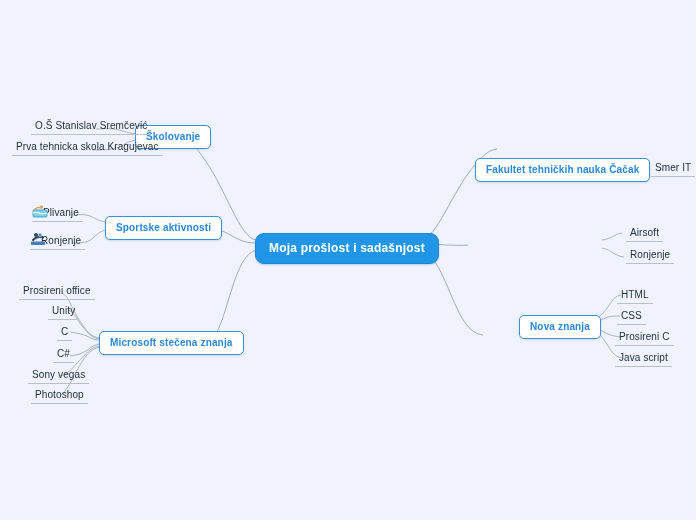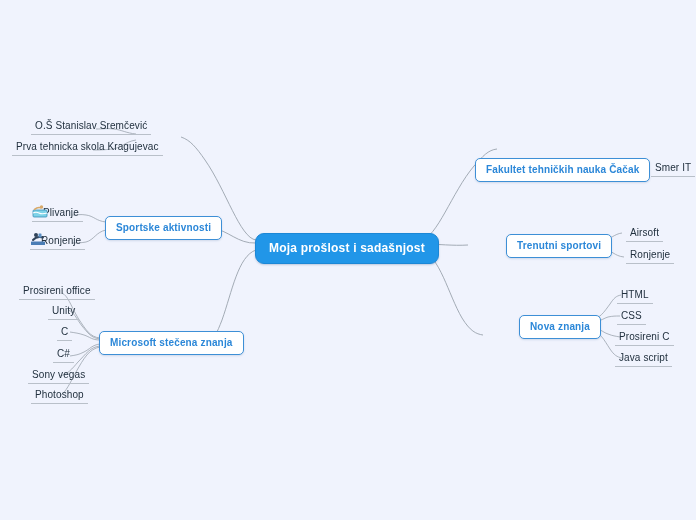--- a/index.html
+++ b/index.html
@@ -117,20 +117,21 @@
 
       <path d="M 590 320 C 600 319 604 312 610 304 C 614 298 616 296 621 295"></path>
       <path d="M 590 322 C 600 322 602 319 608 317 C 613 316 615 316 620 316"></path>
       <path d="M 590 327 C 600 328 602 332 608 334 C 613 336 615 336 620 337"></path>
       <path d="M 590 330 C 600 331 604 340 610 349 C 614 355 617 357 622 358"></path>
     </g>
   </svg>
 
   <div class="node root" style="left:255px; top:233px;">Moja prošlost i sadašnjost</div>
 
+  <div class="node branch" style="left:135px; top:125px;">Školovanje</div>
 
   <div class="node leaf" style="left:31px; top:119px;">O.Š Stanislav Sremčević</div>
   <div class="node branch" style="left:105px; top:216px;">Sportske aktivnosti</div>
 
   <div class="node leaf" style="left:12px; top:140px;">Prva tehnicka skola Kragujevac</div>
 
   <div class="node leaf with-icon" style="left:32px; top:206px;">
     <span class="leaf-icon">
       <svg viewBox="0 0 16 15" width="16" height="15" xmlns="http://www.w3.org/2000/svg">
         <rect x="1" y="7" width="14" height="7" rx="1" fill="#7fd3e8" stroke="#3b8fb8" stroke-width="0.8"></rect>
@@ -160,21 +161,20 @@
   <div class="node leaf" style="left:48px; top:304px;text-align:center;">Unity</div>
   <div class="node leaf" style="left:57px; top:325px;">C</div>
   <div class="node leaf" style="left:53px; top:347px;">C#</div>
   <div class="node leaf" style="left:28px; top:368px;">Sony vegas</div>
   <div class="node leaf" style="left:31px; top:388px;">Photoshop</div>
 
   <div class="node branch" style="left:475px; top:158px;">Fakultet tehničkih nauka Čačak</div>
 
   <div class="node leaf" style="left:651px; top:161px;">Smer IT</div>
 
-  <div class="node branch" style="left:506px; top:234px;">Trenutni sportovi</div>
 
   <div class="node leaf" style="left:626px; top:226px;text-align:center;">Airsoft</div>
   <div class="node leaf" style="left:626px; top:248px;">Ronjenje</div>
 
   <div class="node branch" style="left:519px; top:315px;">Nova znanja</div>
 
   <div class="node leaf" style="left:617px; top:288px;">HTML</div>
   <div class="node leaf" style="left:617px; top:309px;">CSS</div>
   <div class="node leaf" style="left:615px; top:330px;">Prosireni C</div>
   <div class="node leaf" style="left:615px; top:351px;">Java script</div>

